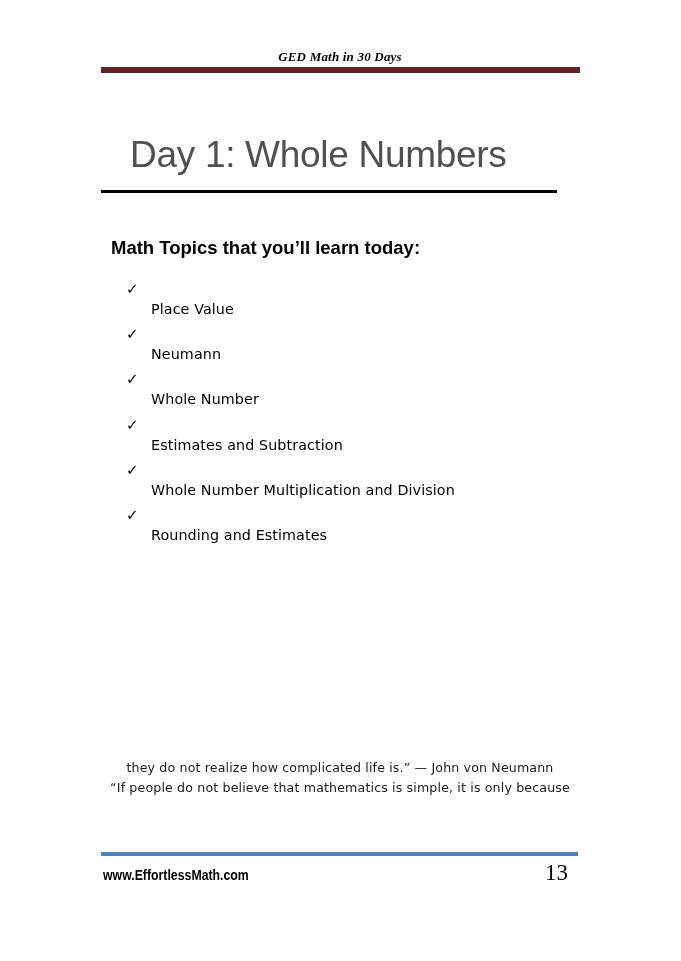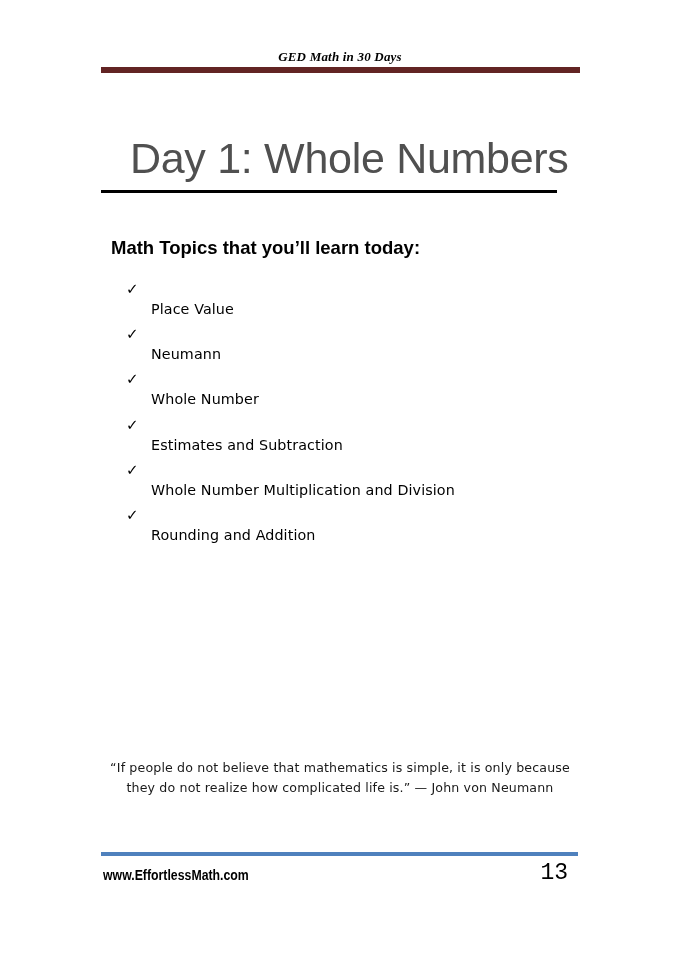--- a/index.html
+++ b/index.html
@@ -9,42 +9,42 @@
     }
     .abs { position: absolute; }
     .header-title {
       left: 100px; width: 480px; top: 49px; text-align: center;
       font-family: Liberation Serif, serif; font-style: italic; font-weight: bold;
       font-size: 13px; letter-spacing: 0.2px; color: #000;
     }
     .header-rule { left: 101px; top: 67px; width: 479px; height: 6px; background: #622423; }
     .chapter-title {
       left: 130px; top: 134px; font-family: "Liberation Sans", sans-serif;
-      font-size: 43px; color: #505050; letter-spacing: -0.3px; white-space: nowrap;
+      font-size: 37px; color: #505050; letter-spacing: -0.3px; white-space: nowrap;
     }
     .title-rule { left: 101px; top: 190px; width: 456px; height: 3px; background: #000; }
     .topics-heading {
       left: 103px; top: 237px; font-family: "Liberation Sans", sans-serif;
       font-weight: bold; font-size: 18.5px; color: #000; white-space: nowrap; margin-left: 8px;
     }
     .topic-list { left: 126px; top: 279px; margin: 0; padding: 0; list-style: none; }
     .topic-item { height: 45.2px; display: flex; align-items: flex-start; white-space: nowrap; }
     .check { width: 25px; font-size: 15px; line-height: 20px; color: #000; }
     .topic-label { font-family: "DejaVu Sans", sans-serif; font-size: 14.3px; line-height: 20px; color: #000; letter-spacing: 0.1px; margin-top: 20px; }
     .quote {
       left: 100px; width: 480px; top: 758px; text-align: center;
       font-family: "DejaVu Sans", sans-serif; font-size: 12.6px; line-height: 19.5px; color: #1a1a1a; letter-spacing: 0.15px;
     }
     .footer-rule { left: 101px; top: 852px; width: 477px; height: 4px; background: #4f81bd; }
     .footer-url {
       left: 103px; top: 866px; font-family: "Liberation Sans", sans-serif; font-weight: bold;
       font-size: 15px; color: #000; transform: scaleX(0.82); transform-origin: left top; white-space: nowrap;
     }
     .page-number {
-      right: 113px; top: 860px; font-family: Liberation Mono, monospace;
+      right: 113px; top: 860px; font-family: Liberation Serif, serif;
       font-size: 23px; color: #000; text-align: right;
     }
   </style>
 </head>
 <body>
 
 <div class="abs header-title">GED Math in 30 Days</div>
 <div class="abs header-rule"></div>
 
 <div class="abs chapter-title">Day 1: Whole Numbers</div>
@@ -68,24 +68,24 @@
   <li class="topic-item">
     <span class="check">✓</span>
     <span class="topic-label">Estimates and Subtraction</span>
   </li>
   <li class="topic-item">
     <span class="check">✓</span>
     <span class="topic-label">Whole Number Multiplication and Division</span>
   </li>
   <li class="topic-item">
     <span class="check">✓</span>
-    <span class="topic-label">Rounding and Addition</span>
+    <span class="topic-label">Rounding and Estimates</span>
   </li>
 </ul>
 
 <div class="abs quote">
+  <div>they do not realize how complicated life is.” — John von Neumann</div>
   <div>“If people do not believe that mathematics is simple, it is only because</div>
-  <div>they do not realize how complicated life is.” — John von Neumann</div>
 </div>
 
 <div class="abs footer-rule"></div>
 <div class="abs footer-url">www.EffortlessMath.com</div>
 <div class="abs page-number">13</div>
 
 </body></html>

